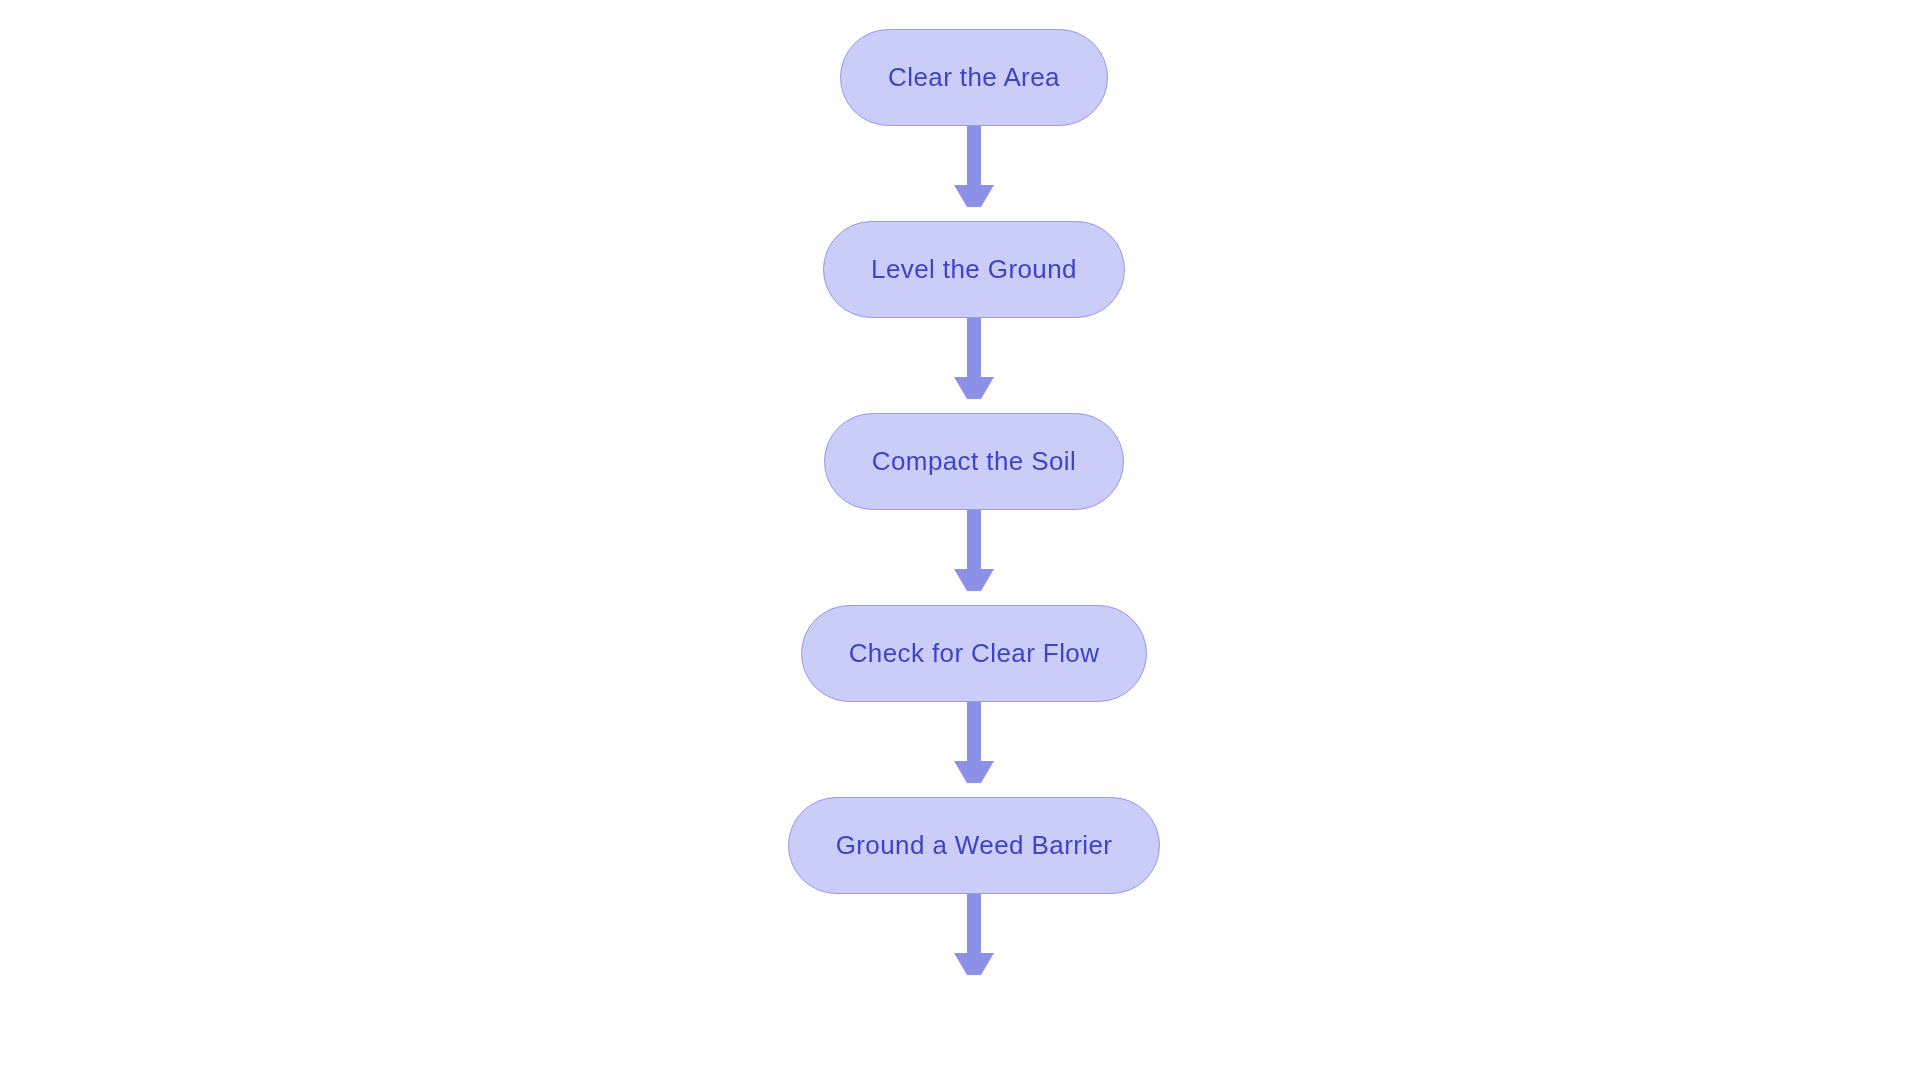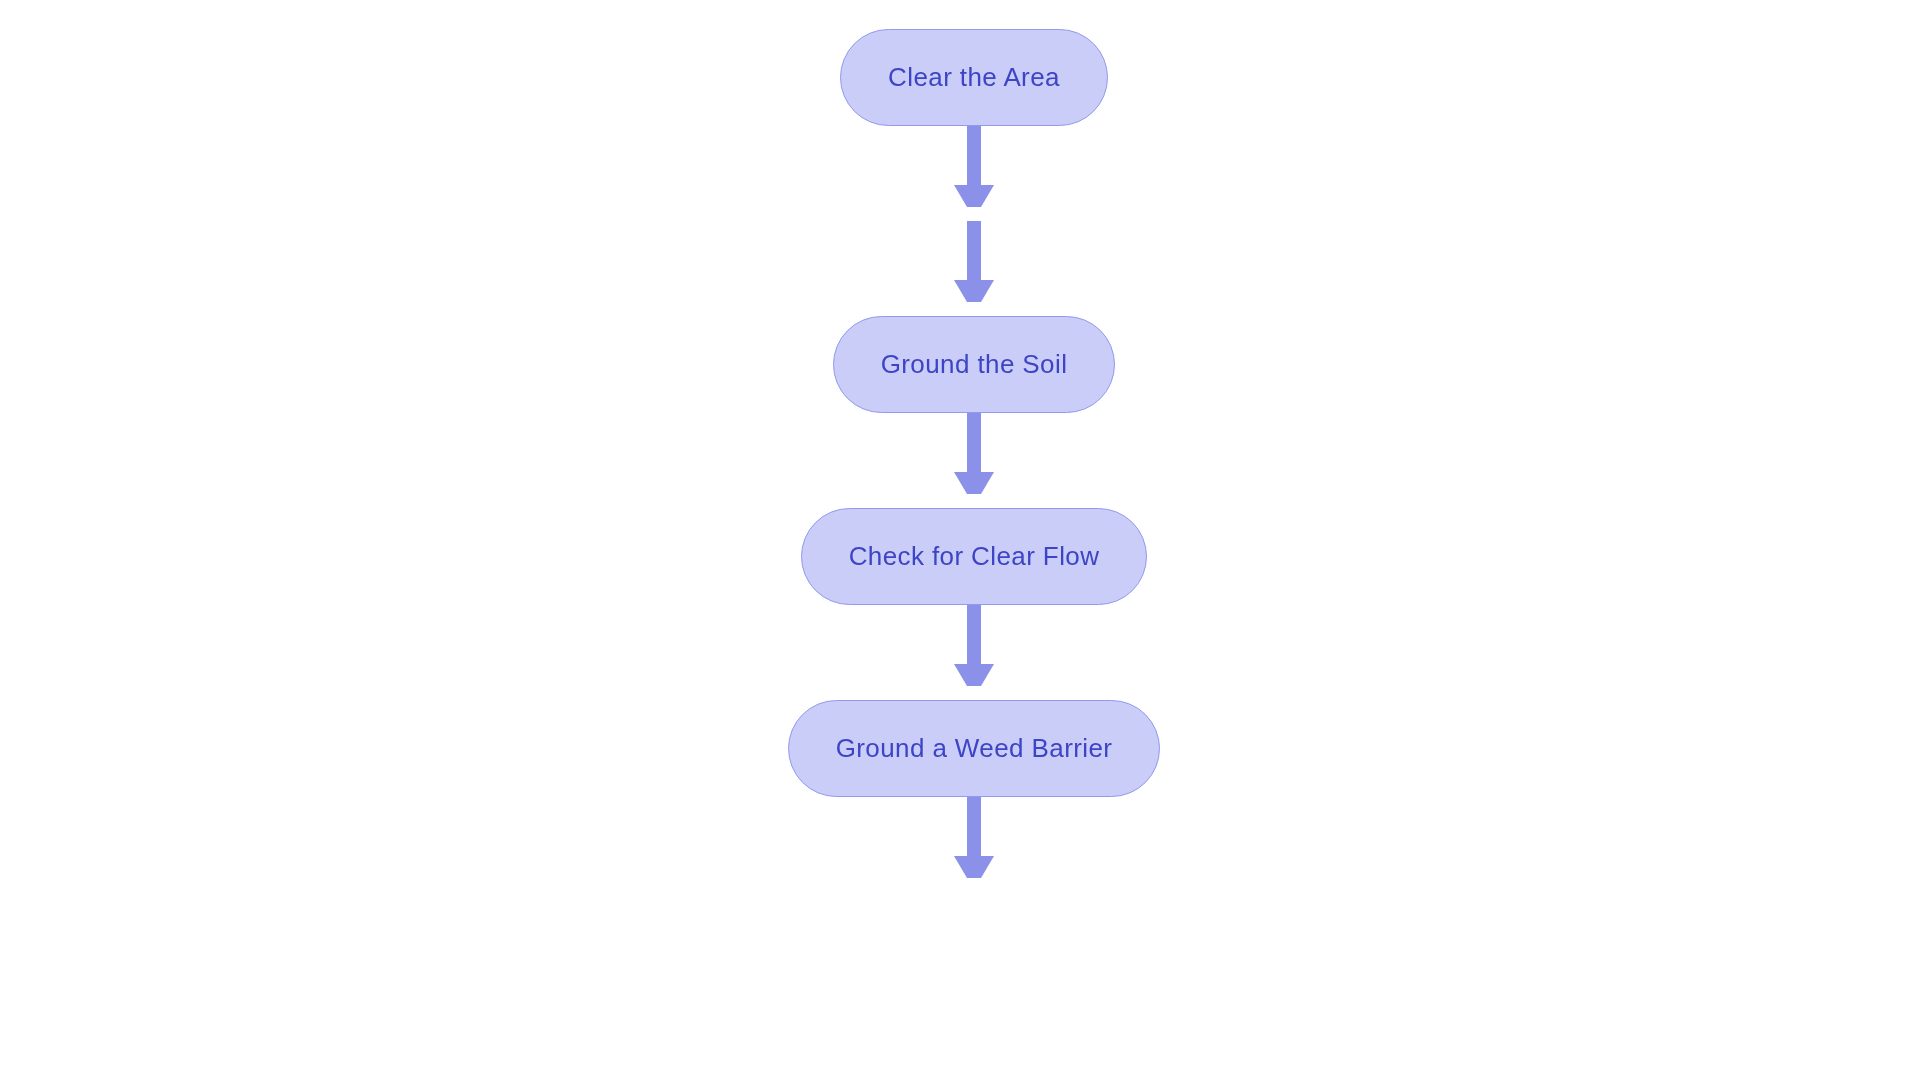--- a/index.html
+++ b/index.html
@@ -77,28 +77,31 @@
 
   <div class="node">
     <span>Clear the Area</span>
   </div>
 
   <div class="connector">
     <div class="line"></div>
     <div class="head"></div>
   </div>
 
+  <div class="node">
+    <span>Level the Ground</span>
+  </div>
 
   <div class="connector">
     <div class="line"></div>
     <div class="head"></div>
   </div>
 
   <div class="node">
-    <span>Ground the Soil</span>
+    <span>Compact the Soil</span>
   </div>
 
   <div class="connector">
     <div class="line"></div>
     <div class="head"></div>
   </div>
 
   <div class="node">
     <span>Check for Clear Flow</span>
   </div>

